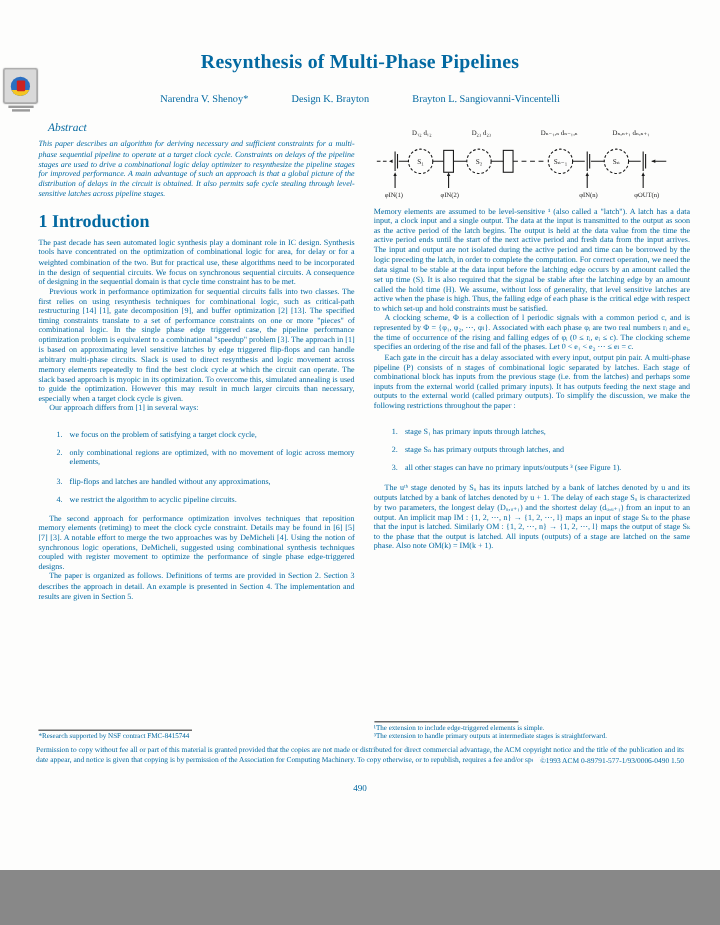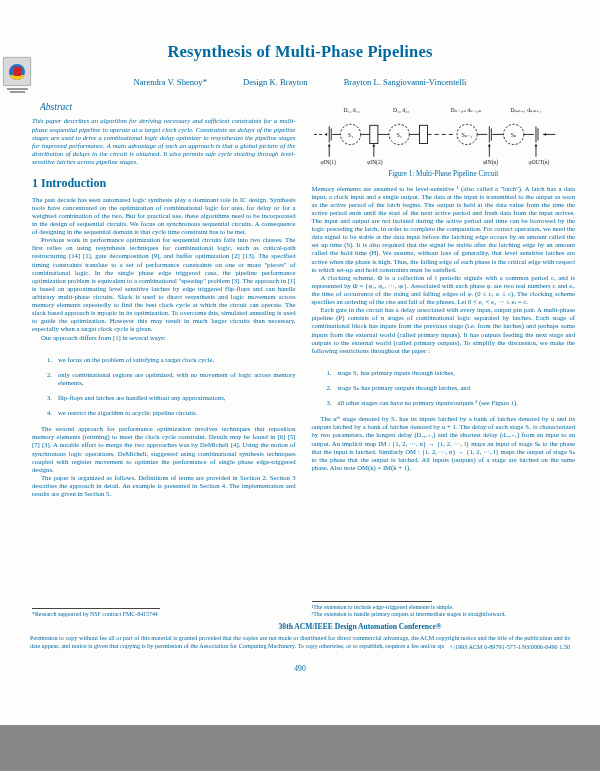--- a/index.html
+++ b/index.html
@@ -25,21 +25,21 @@
   .badge-circle:before{content:"";position:absolute;left:0;right:0;bottom:0;height:5px;background:#f4c522;}
   .badge-doc{position:absolute;left:4.5px;top:3px;width:7px;height:9px;background:#cc2222;border-radius:1px;}
   .badge-lines{margin-top:2px;}
   .badge-lines div{height:1.5px;background:#9a9a9a;margin:1.5px auto;}
   .bl1{width:21px;} .bl2{width:15px;}
   
   .columns{display:flex;gap:16px;margin:13px 25px 0 32px;height:518px;}
   .col{width:50%;display:flex;flex-direction:column;font-size:6.7px;line-height:1.21;text-align:justify;}
   .abs-head{font-size:9.5px;font-style:italic;margin:2px 0 4px 8px;}
   .abs-body{font-style:italic;}
-  .sec-head{font-size:12px;font-weight:bold;margin:10px 0 5px 0;}
+  .sec-head{font-size:15px;font-weight:bold;margin:10px 0 5px 0;}
   .para{margin:0;}
   .ind{text-indent:9px;}
   .numlist{margin:7px 0 2px 15px;}
   .li{display:flex;margin-top:7px;}
   .li .num{width:11px;flex:none;}
   .fnote{margin-top:auto;padding-top:4px;}
   .fnrule{width:128px;border-top:.8px solid #444;margin-bottom:2px;}
   .fnrule2{width:120px;border-top:.8px solid #444;margin-bottom:2px;}
   .fntext{font-size:5.9px;}
   
@@ -173,21 +173,20 @@
           <text x="38" y="34.5" font-size="6" text-anchor="middle">S₁</text>
           <text x="86" y="34.5" font-size="6" text-anchor="middle">S₂</text>
           <text x="153" y="34.5" font-size="6" text-anchor="middle">Sₙ₋₁</text>
           <text x="199" y="34.5" font-size="6" text-anchor="middle">Sₙ</text>
 
           <text x="16" y="61" font-size="5.4" text-anchor="middle">φIN(1)</text>
           <text x="62" y="61" font-size="5.4" text-anchor="middle">φIN(2)</text>
           <text x="176" y="61" font-size="5.4" text-anchor="middle">φIN(n)</text>
           <text x="224" y="61" font-size="5.4" text-anchor="middle">φOUT(n)</text>
         </svg>
-        <div class="figcap">Figure 1: Multi-Phase Pipeline Circuit</div>
       </div>
 
       <p class="para">Memory elements are assumed to be level-sensitive ¹ (also called a "latch"). A latch has a data input, a clock input and a single output. The data at the input is transmitted to the output as soon as the active period of the latch begins. The output is held at the data value from the time the active period ends until the start of the next active period and fresh data from the input arrives. The input and output are not isolated during the active period and time can be borrowed by the logic preceding the latch, in order to complete the computation. For correct operation, we need the data signal to be stable at the data input before the latching edge occurs by an amount called the set up time (S). It is also required that the signal be stable after the latching edge by an amount called the hold time (H). We assume, without loss of generality, that level sensitive latches are active when the phase is high. Thus, the falling edge of each phase is the critical edge with respect to which set-up and hold constraints must be satisfied.</p>
       <p class="para ind">A clocking scheme, Φ is a collection of l periodic signals with a common period c, and is represented by Φ = {φ₁, φ₂, ⋯, φₗ}. Associated with each phase φᵢ are two real numbers rᵢ and eᵢ, the time of occurrence of the rising and falling edges of φᵢ (0 ≤ rᵢ, eᵢ ≤ c). The clocking scheme specifies an ordering of the rise and fall of the phases. Let 0 &lt; e₁ &lt; e₂ ⋯ ≤ eₗ = c.</p>
       <p class="para ind">Each gate in the circuit has a delay associated with every input, output pin pair. A multi-phase pipeline (P) consists of n stages of combinational logic separated by latches. Each stage of combinational block has inputs from the previous stage (i.e. from the latches) and perhaps some inputs from the external world (called primary inputs). It has outputs feeding the next stage and outputs to the external world (called primary outputs). To simplify the discussion, we make the following restrictions throughout the paper :</p>
 
       <div class="numlist">
         <div class="li">
           <span class="num">1.</span>
           <span>stage S₁ has primary inputs through latches,</span>
@@ -206,21 +205,20 @@
 
       <div class="fnote">
         <div class="fnrule2"></div>
         <div class="fntext">¹The extension to include edge-triggered elements is simple.</div>
         <div class="fntext">³The extension to handle primary outputs at intermediate stages is straightforward.</div>
       </div>
     </div>
   </div>
 
   <div class="footer">
-    <div class="conf">30th ACM/IEEE Design Automation Conference®</div>
     <div class="perm-wrap">
       <p class="perm">Permission to copy without fee all or part of this material is granted provided that the copies are not made or distributed for direct commercial advantage, the ACM copyright notice and the title of the publication and its date appear, and notice is given that copying is by permission of the Association for Computing Machinery. To copy otherwise, or to republish, requires a fee and/or specific permission.</p>
       <span class="copyright">©1993 ACM 0-89791-577-1/93/0006-0490 1.50</span>
     </div>
     <div class="pagenum">490</div>
   </div>
 
 </div>
 
 </body></html>

